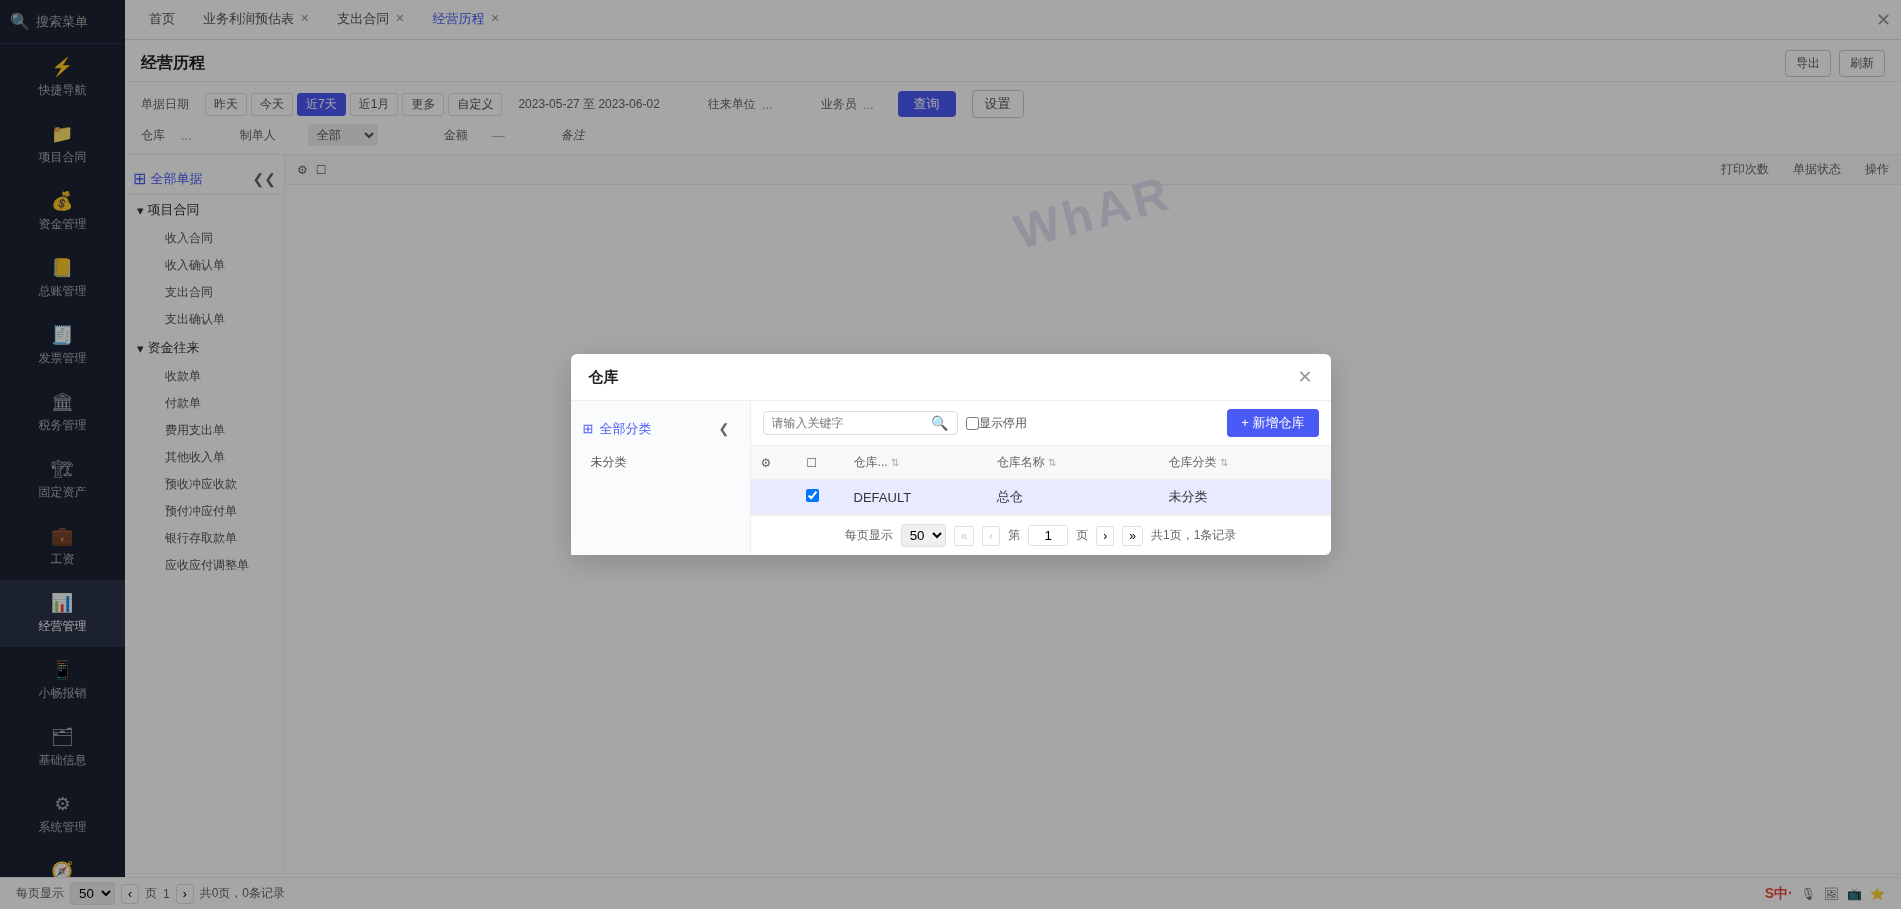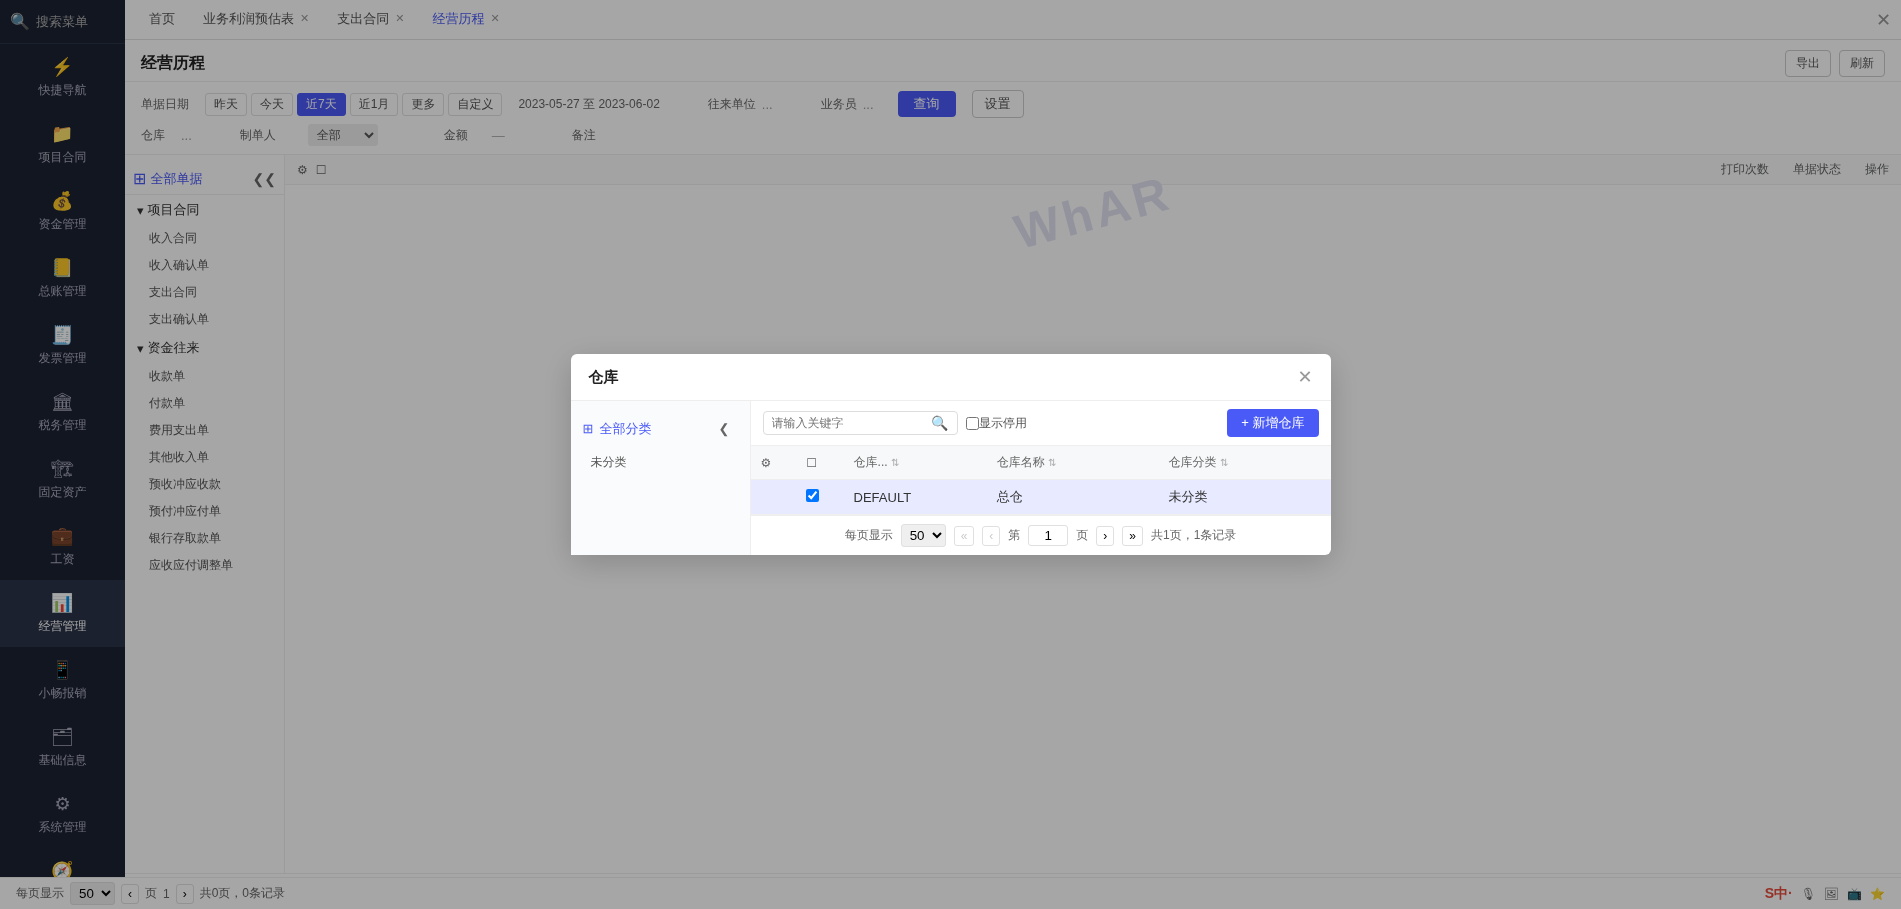--- a/index.html
+++ b/index.html
@@ -41,21 +41,21 @@
     .filter-ellipsis { color: #999; }
     .filter-row2 { display: flex; align-items: center; gap: 16px; }
     .toolbar-left { display: flex; align-items: center; gap: 8px; }
     .all-records-btn { display: flex; align-items: center; gap: 4px; color: #4a5af7; font-size: 13px; font-weight: 500; cursor: pointer; }
     .collapse-btn { background: none; border: none; cursor: pointer; color: #666; font-size: 14px; }
 
     
     .inner-nav { width: 160px; background: #fff; border-right: 1px solid #eee; overflow-y: auto; padding: 8px 0; flex-shrink: 0; }
     .nav-group { }
     .nav-group-title { display: flex; align-items: center; gap: 4px; padding: 6px 12px; font-size: 13px; color: #333; cursor: pointer; }
-    .nav-item { padding: 5px 12px 5px 24px; font-size: 12px; color: #555; cursor: pointer; }
+    .nav-item { padding: 5px 12px 5px 40px; font-size: 12px; color: #555; cursor: pointer; }
 
     
     .content-area { flex: 1; display: flex; overflow: hidden; }
 
     
     .table-area { flex: 1; background: #fff; overflow: auto; }
 
     
     .bottom-bar { background: #fff; border-top: 1px solid #eee; padding: 6px 16px; display: flex; align-items: center; justify-content: space-between; font-size: 12px; color: #666; }
     .pagination { display: flex; align-items: center; gap: 6px; }
@@ -252,21 +252,21 @@
       </div>
       <div class="filter-row2">
         <span class="filter-label">仓库</span>
         <span class="filter-ellipsis" style="cursor:pointer;">...</span>
         <span style="margin-left:32px;" class="filter-label">制单人</span>
         <span style="margin-left:16px;">
           <select style="border:1px solid #eee;border-radius:3px;padding:2px 20px 2px 4px;font-size:12px;color:#555;"><option>全部</option></select>
         </span>
         <span style="margin-left:50px;" class="filter-label">金额</span>
         <span style="margin-left:8px;color:#aaa;">—</span>
-        <span style="margin-left:51px;" class="filter-label">备注</span>
+        <span style="margin-left:40px;font-style:italic;" class="filter-label">备注</span>
       </div>
     </div>
 
     <div class="content-area">
 
       <div class="inner-nav">
         <div class="toolbar-left" style="padding:6px 8px;border-bottom:1px solid #eee;">
           <span class="all-records-btn">
             <span style="color:#4a5af7;font-size:16px;">⊞</span>
             <span>全部单据</span>

